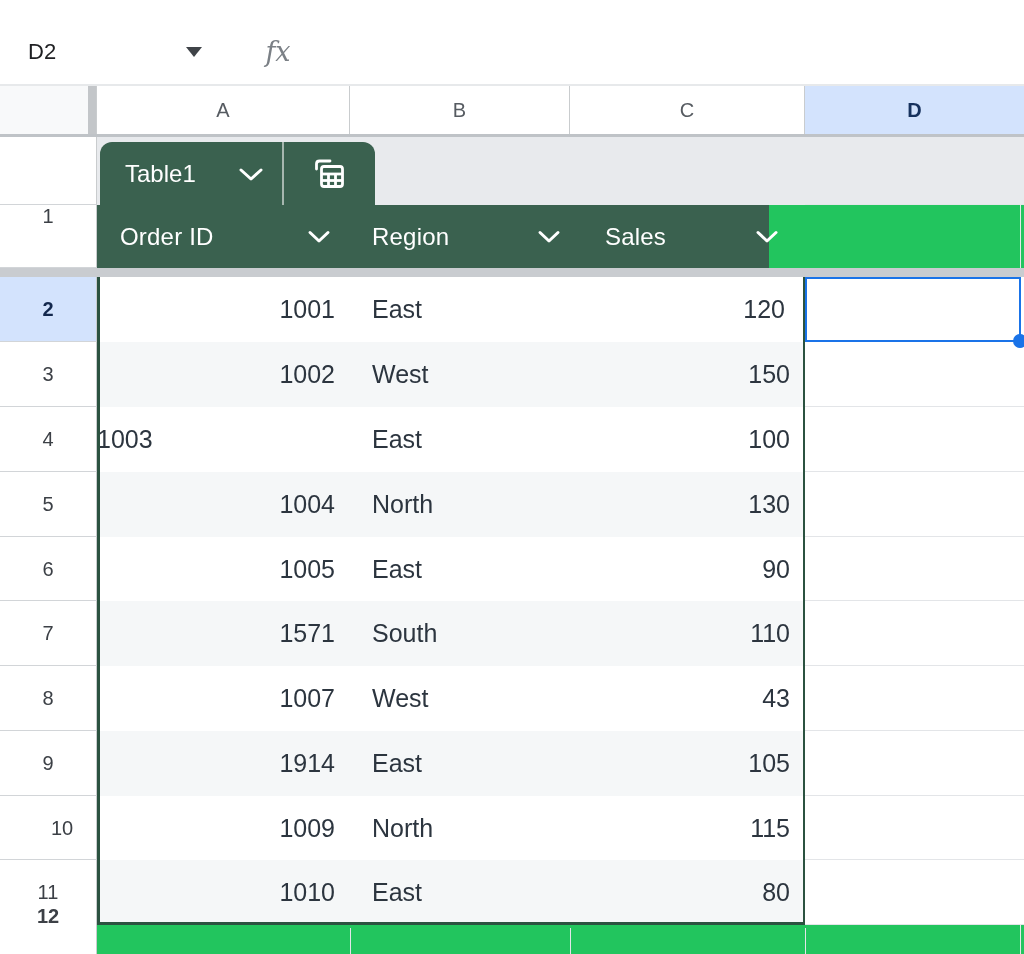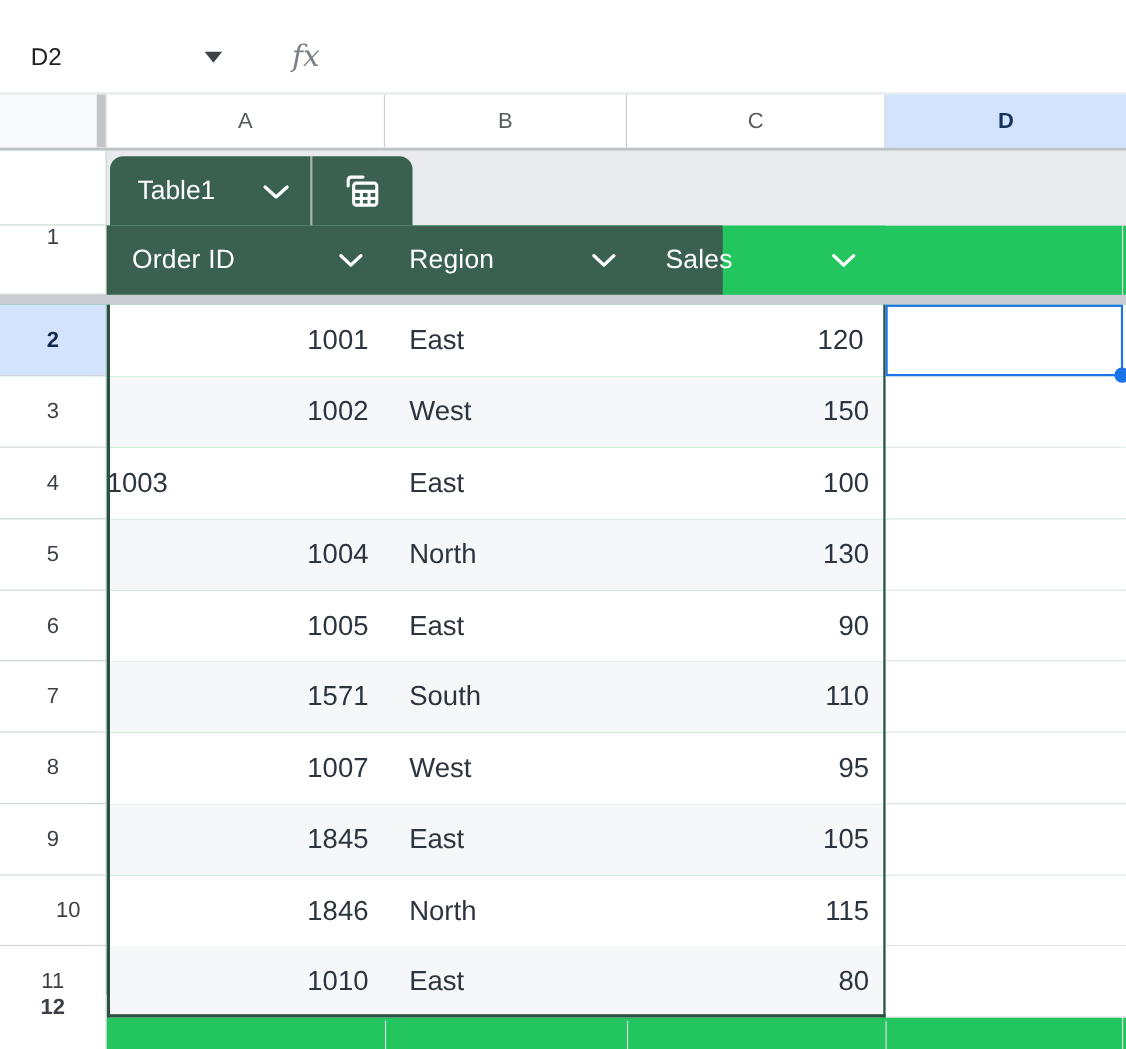--- a/index.html
+++ b/index.html
@@ -25,21 +25,21 @@
   .rowhead{position:absolute;left:0;width:97px;background:#fff;border-right:1px solid #c9ccce;border-bottom:1px solid #d2d5d8;box-sizing:border-box;text-align:center;font-size:20px;color:#3c4046;cursor:pointer;}
   .rowhead.selected{background:#d3e3fd;color:#13284d;font-weight:bold;}
   
   #chipband{position:absolute;left:97px;top:0;width:927px;height:68px;background:#e8eaed;}
   #table-chip{position:absolute;left:100px;top:5px;width:275px;height:63px;background:#3a614f;border-radius:12px 12px 0 0;cursor:pointer;}
   #chip-label{position:absolute;left:25px;top:0;height:63px;line-height:63px;font-size:24px;font-weight:500;color:#fff;}
   #chip-chevron{position:absolute;left:138px;top:25px;}
   #chip-divider{position:absolute;left:182px;top:0;width:2px;height:63px;background:rgba(255,255,255,0.55);}
   #chip-icon{position:absolute;left:208px;top:11px;cursor:pointer;}
   
-  #tableheader{position:absolute;left:97px;top:68px;width:560px;height:63px;background:#3a614f;}
+  #tableheader{position:absolute;left:97px;top:68px;width:672px;height:63px;background:#3a614f;}
   .th-label{position:absolute;top:0;height:63px;line-height:63px;font-size:24px;font-weight:500;color:#fff;letter-spacing:.2px;}
   .th-chevron{position:absolute;top:25px;cursor:pointer;}
   
   #freeze-divider{position:absolute;left:0;top:131px;width:1024px;height:9px;background:#c9ccd0;}
   
   .sheet-row-band{position:absolute;left:97px;width:708px;}
   .cell{position:absolute;top:0;font-size:25px;color:#2c353f;white-space:nowrap;}
   .dcell{position:absolute;left:805px;width:219px;background:#fff;border-bottom:1px solid #e3e5e8;box-sizing:border-box;}
   #table-frame{position:absolute;left:97px;top:140px;width:708px;height:648px;box-sizing:border-box;border-left:3px solid #2b5240;border-right:2px solid #2b5240;border-bottom:3px solid #2b5240;pointer-events:none;}
   
@@ -146,31 +146,31 @@
         <div class="rowhead" style="top: 464px; height: 65px; line-height: 65px;">7</div>
         <div class="sheet-row-band" style="top: 464px; height: 65px; background: rgb(245, 247, 248);"></div>
         <div class="cell" style="left: 97px; width: 238px; text-align: right; top: 464px; height: 65px; line-height: 65px;">1571</div>
         <div class="cell" style="left: 372px; width: 200px; text-align: left; top: 464px; height: 65px; line-height: 65px;">South</div>
         <div class="cell" style="left: 570px; width: 220px; text-align: right; top: 464px; height: 65px; line-height: 65px;">110</div>
         <div class="dcell" style="top: 464px; height: 65px;"></div>
         <div class="rowhead" style="top: 529px; height: 65px; line-height: 65px;">8</div>
         <div class="sheet-row-band" style="top: 529px; height: 65px; background: rgb(255, 255, 255);"></div>
         <div class="cell" style="left: 97px; width: 238px; text-align: right; top: 529px; height: 65px; line-height: 65px;">1007</div>
         <div class="cell" style="left: 372px; width: 200px; text-align: left; top: 529px; height: 65px; line-height: 65px;">West</div>
-        <div class="cell" style="left: 570px; width: 220px; text-align: right; top: 529px; height: 65px; line-height: 65px;">95</div>
+        <div class="cell" style="left: 570px; width: 220px; text-align: right; top: 529px; height: 65px; line-height: 65px;">43</div>
         <div class="dcell" style="top: 529px; height: 65px;"></div>
         <div class="rowhead" style="top: 594px; height: 65px; line-height: 65px;">9</div>
         <div class="sheet-row-band" style="top: 594px; height: 65px; background: rgb(245, 247, 248);"></div>
-        <div class="cell" style="left: 97px; width: 238px; text-align: right; top: 594px; height: 65px; line-height: 65px;">1845</div>
+        <div class="cell" style="left: 97px; width: 238px; text-align: right; top: 594px; height: 65px; line-height: 65px;">1914</div>
         <div class="cell" style="left: 372px; width: 200px; text-align: left; top: 594px; height: 65px; line-height: 65px;">East</div>
         <div class="cell" style="left: 570px; width: 220px; text-align: right; top: 594px; height: 65px; line-height: 65px;">105</div>
         <div class="dcell" style="top: 594px; height: 65px;"></div>
         <div class="rowhead" style="top: 659px; height: 64px; line-height: 64px; padding-left: 28px;">10</div>
         <div class="sheet-row-band" style="top: 659px; height: 64px; background: rgb(255, 255, 255);"></div>
-        <div class="cell" style="left: 97px; width: 238px; text-align: right; top: 659px; height: 64px; line-height: 64px;">1846</div>
+        <div class="cell" style="left: 97px; width: 238px; text-align: right; top: 659px; height: 64px; line-height: 64px;">1009</div>
         <div class="cell" style="left: 372px; width: 200px; text-align: left; top: 659px; height: 64px; line-height: 64px;">North</div>
         <div class="cell" style="left: 570px; width: 220px; text-align: right; top: 659px; height: 64px; line-height: 64px;">115</div>
         <div class="dcell" style="top: 659px; height: 64px;"></div>
         <div class="rowhead" style="top: 723px; height: 65px; line-height: 65px;">11</div>
         <div class="sheet-row-band" style="top: 723px; height: 65px; background: rgb(245, 247, 248);"></div>
         <div class="cell" style="left: 97px; width: 238px; text-align: right; top: 723px; height: 65px; line-height: 65px;">1010</div>
         <div class="cell" style="left: 372px; width: 200px; text-align: left; top: 723px; height: 65px; line-height: 65px;">East</div>
         <div class="cell" style="left: 570px; width: 220px; text-align: right; top: 723px; height: 65px; line-height: 65px;">80</div>
         <div class="dcell" style="top: 723px; height: 65px;"></div>
       </div>

